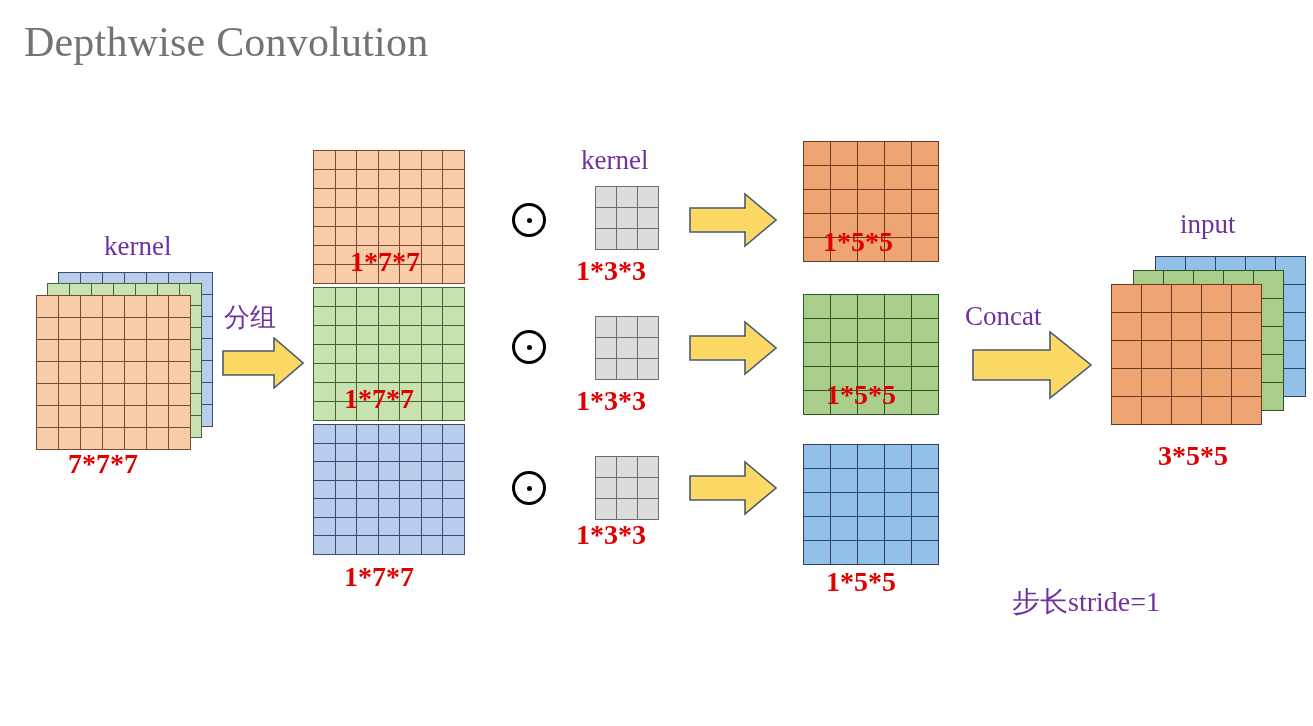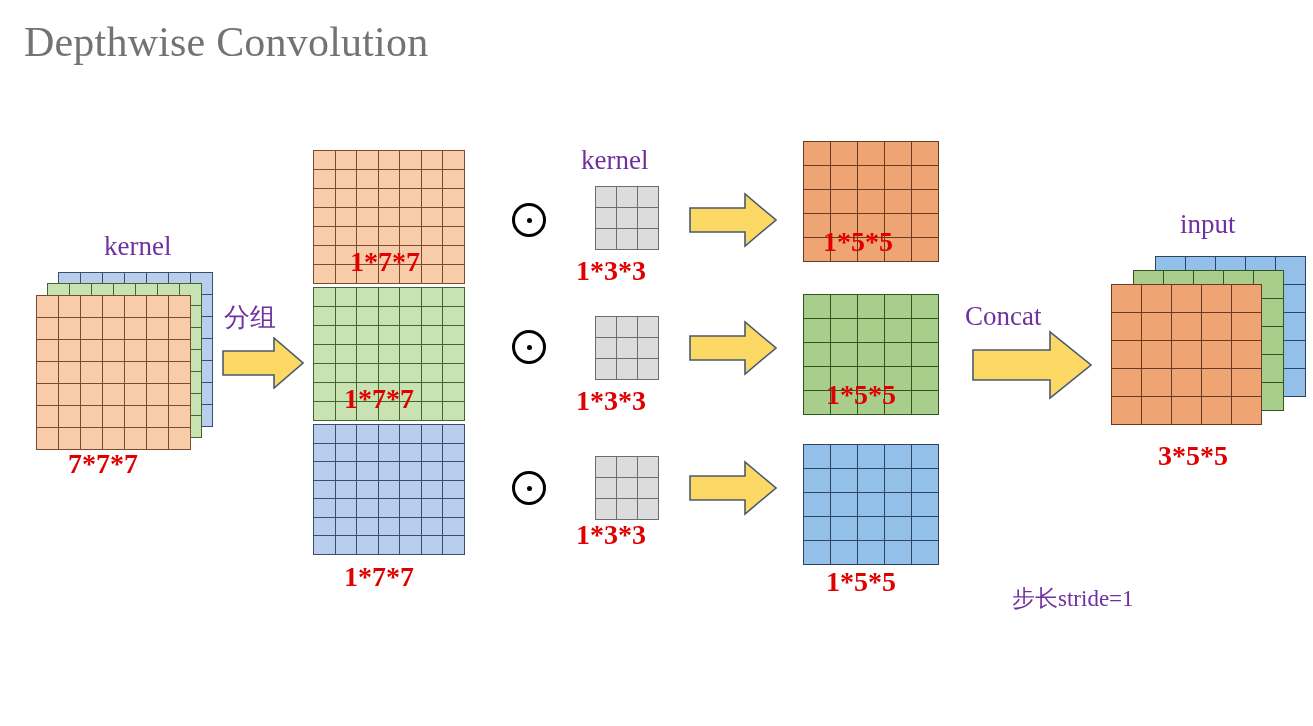--- a/index.html
+++ b/index.html
@@ -24,21 +24,21 @@
   .lbl-purple{
     font-size:27px;color:#7030A0;white-space:nowrap;
   }
   .lbl-red{
     font-size:28px;color:#E00000;font-weight:bold;white-space:nowrap;
   }
   .lbl-cn{
     font-size:26px;color:#7030A0;white-space:nowrap;
   }
   .note{
-    font-size:23px;color:#7030A0;white-space:nowrap;
+    font-size:28px;color:#7030A0;white-space:nowrap;
   }
 
   
   .grid{
     position:absolute;
     display:grid;
     box-sizing:border-box;
   }
   .grid .cell{
     box-sizing:border-box;

